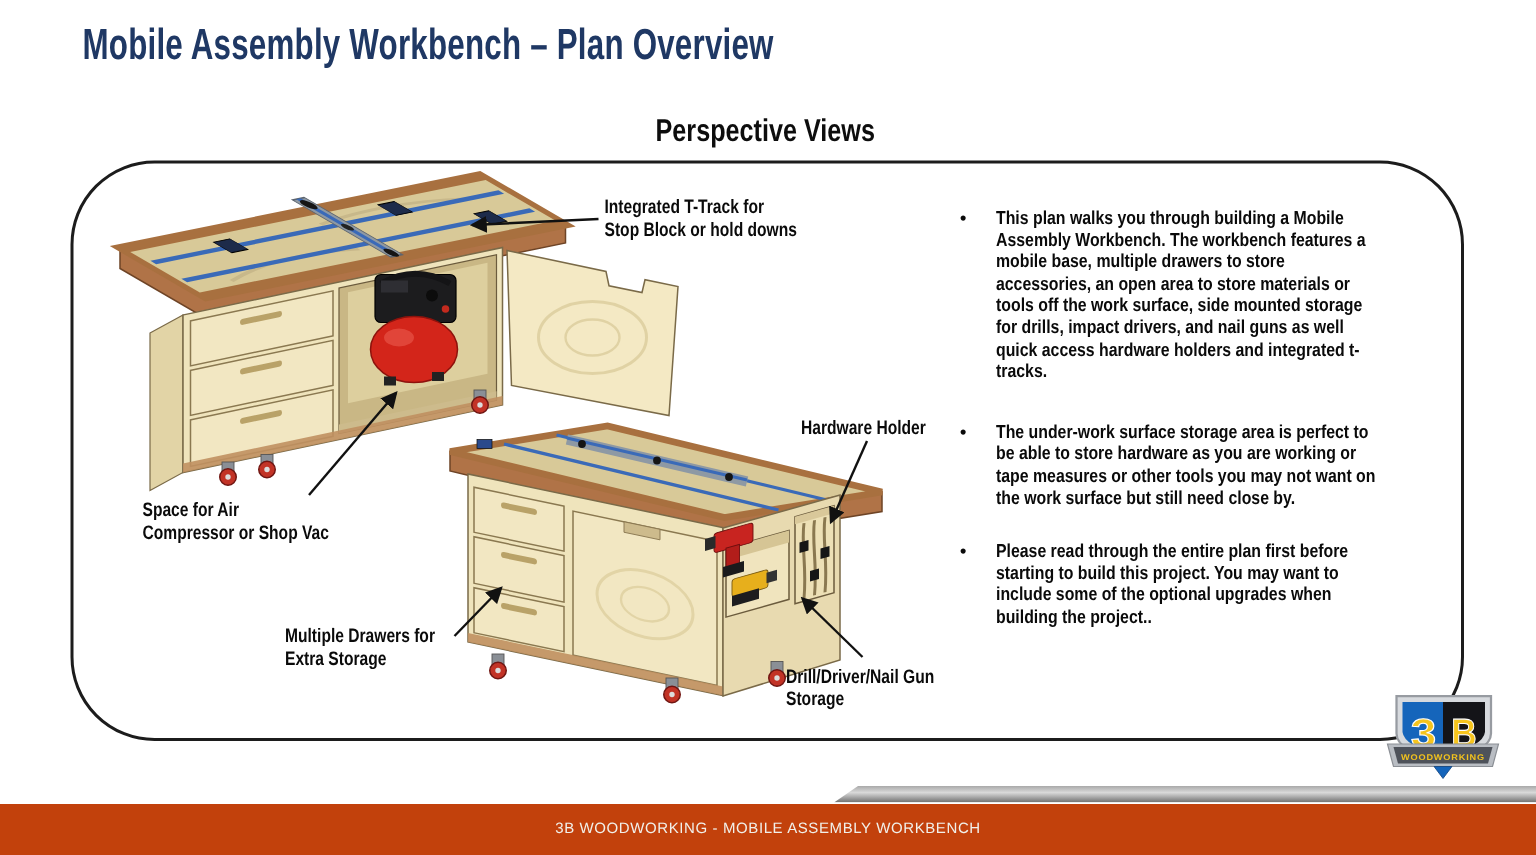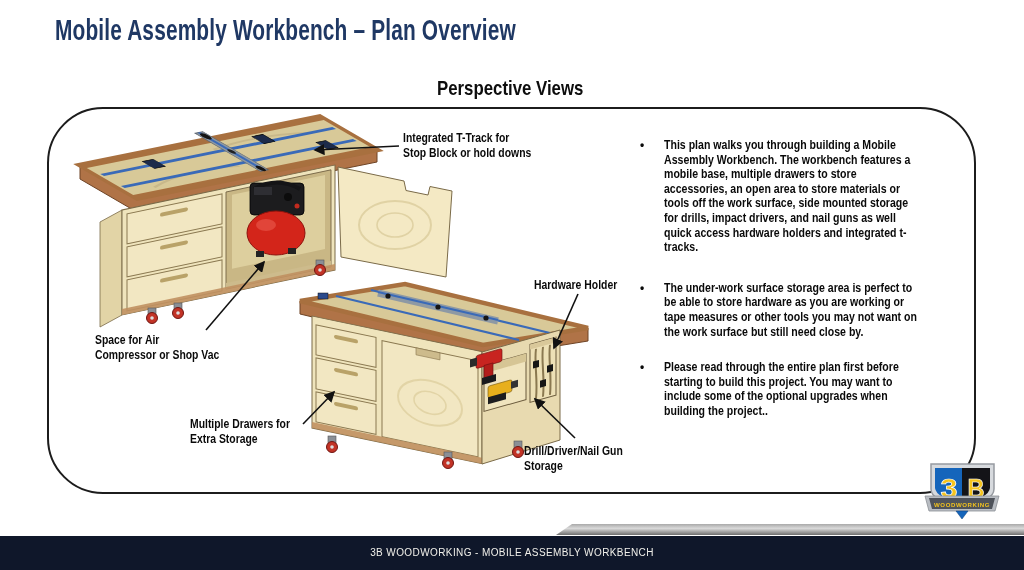--- a/index.html
+++ b/index.html
@@ -38,21 +38,21 @@
     width:302px; font-size:12.5px; line-height:14.6px; font-weight:700; color:#0a0a0a;
     transform:scaleX(0.845); transform-origin:0 0;
   }
   .stripe {
     position:absolute; top:524px; left:556px; right:0; height:11px;
     background:linear-gradient(180deg,#a9a9a9 0%,#d9d9d9 40%,#6f6f6f 100%);
     clip-path:polygon(16px 0, 100% 0, 100% 100%, 0 100%);
   }
   .footerbar {
     position:absolute; top:536px; left:0; width:1024px; height:34px;
-    background:#0f172a; color:#f1f0ea; font-size:10px; letter-spacing:0.4px;
+    background:#c2410c; color:#f1f0ea; font-size:10px; letter-spacing:0.4px;
     display:flex; justify-content:center; padding-top:11px; box-sizing:border-box;
   }
 </style>
 </head>
 <body>
 
 <div class="title">Mobile Assembly Workbench – Plan Overview</div>
 <div class="heading">Perspective Views</div>
 
 <div class="frame"></div>

